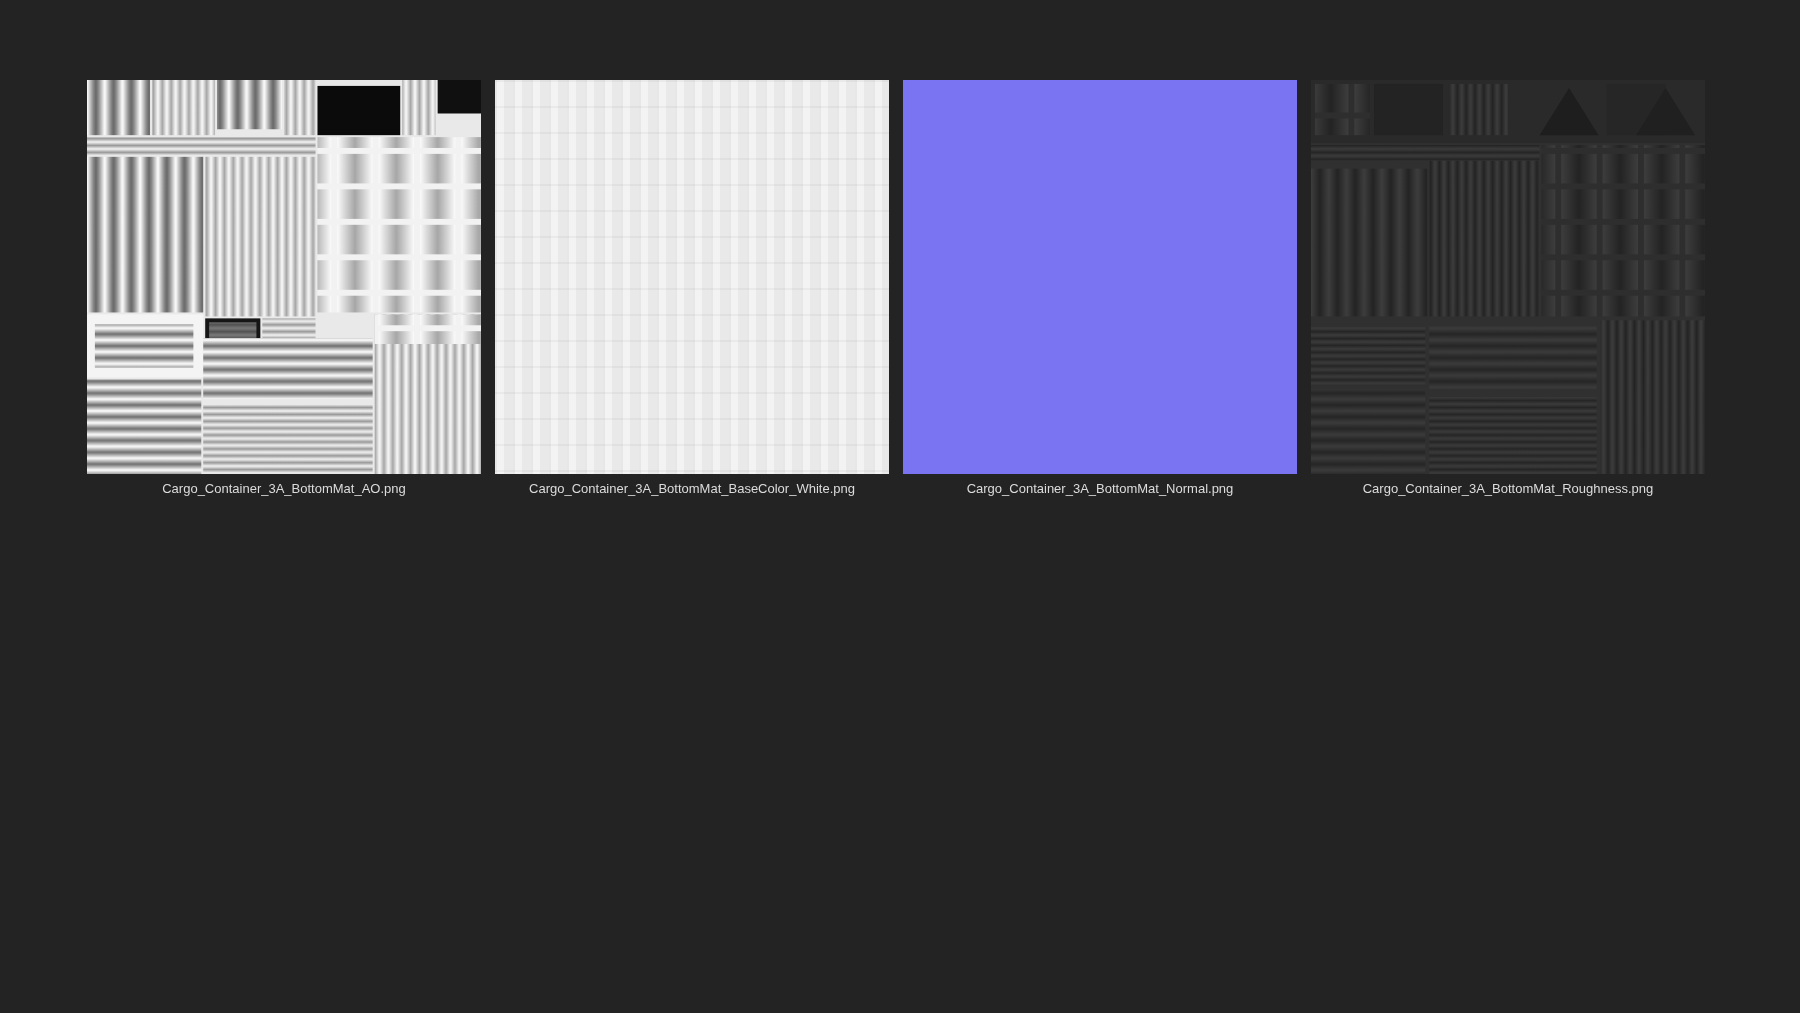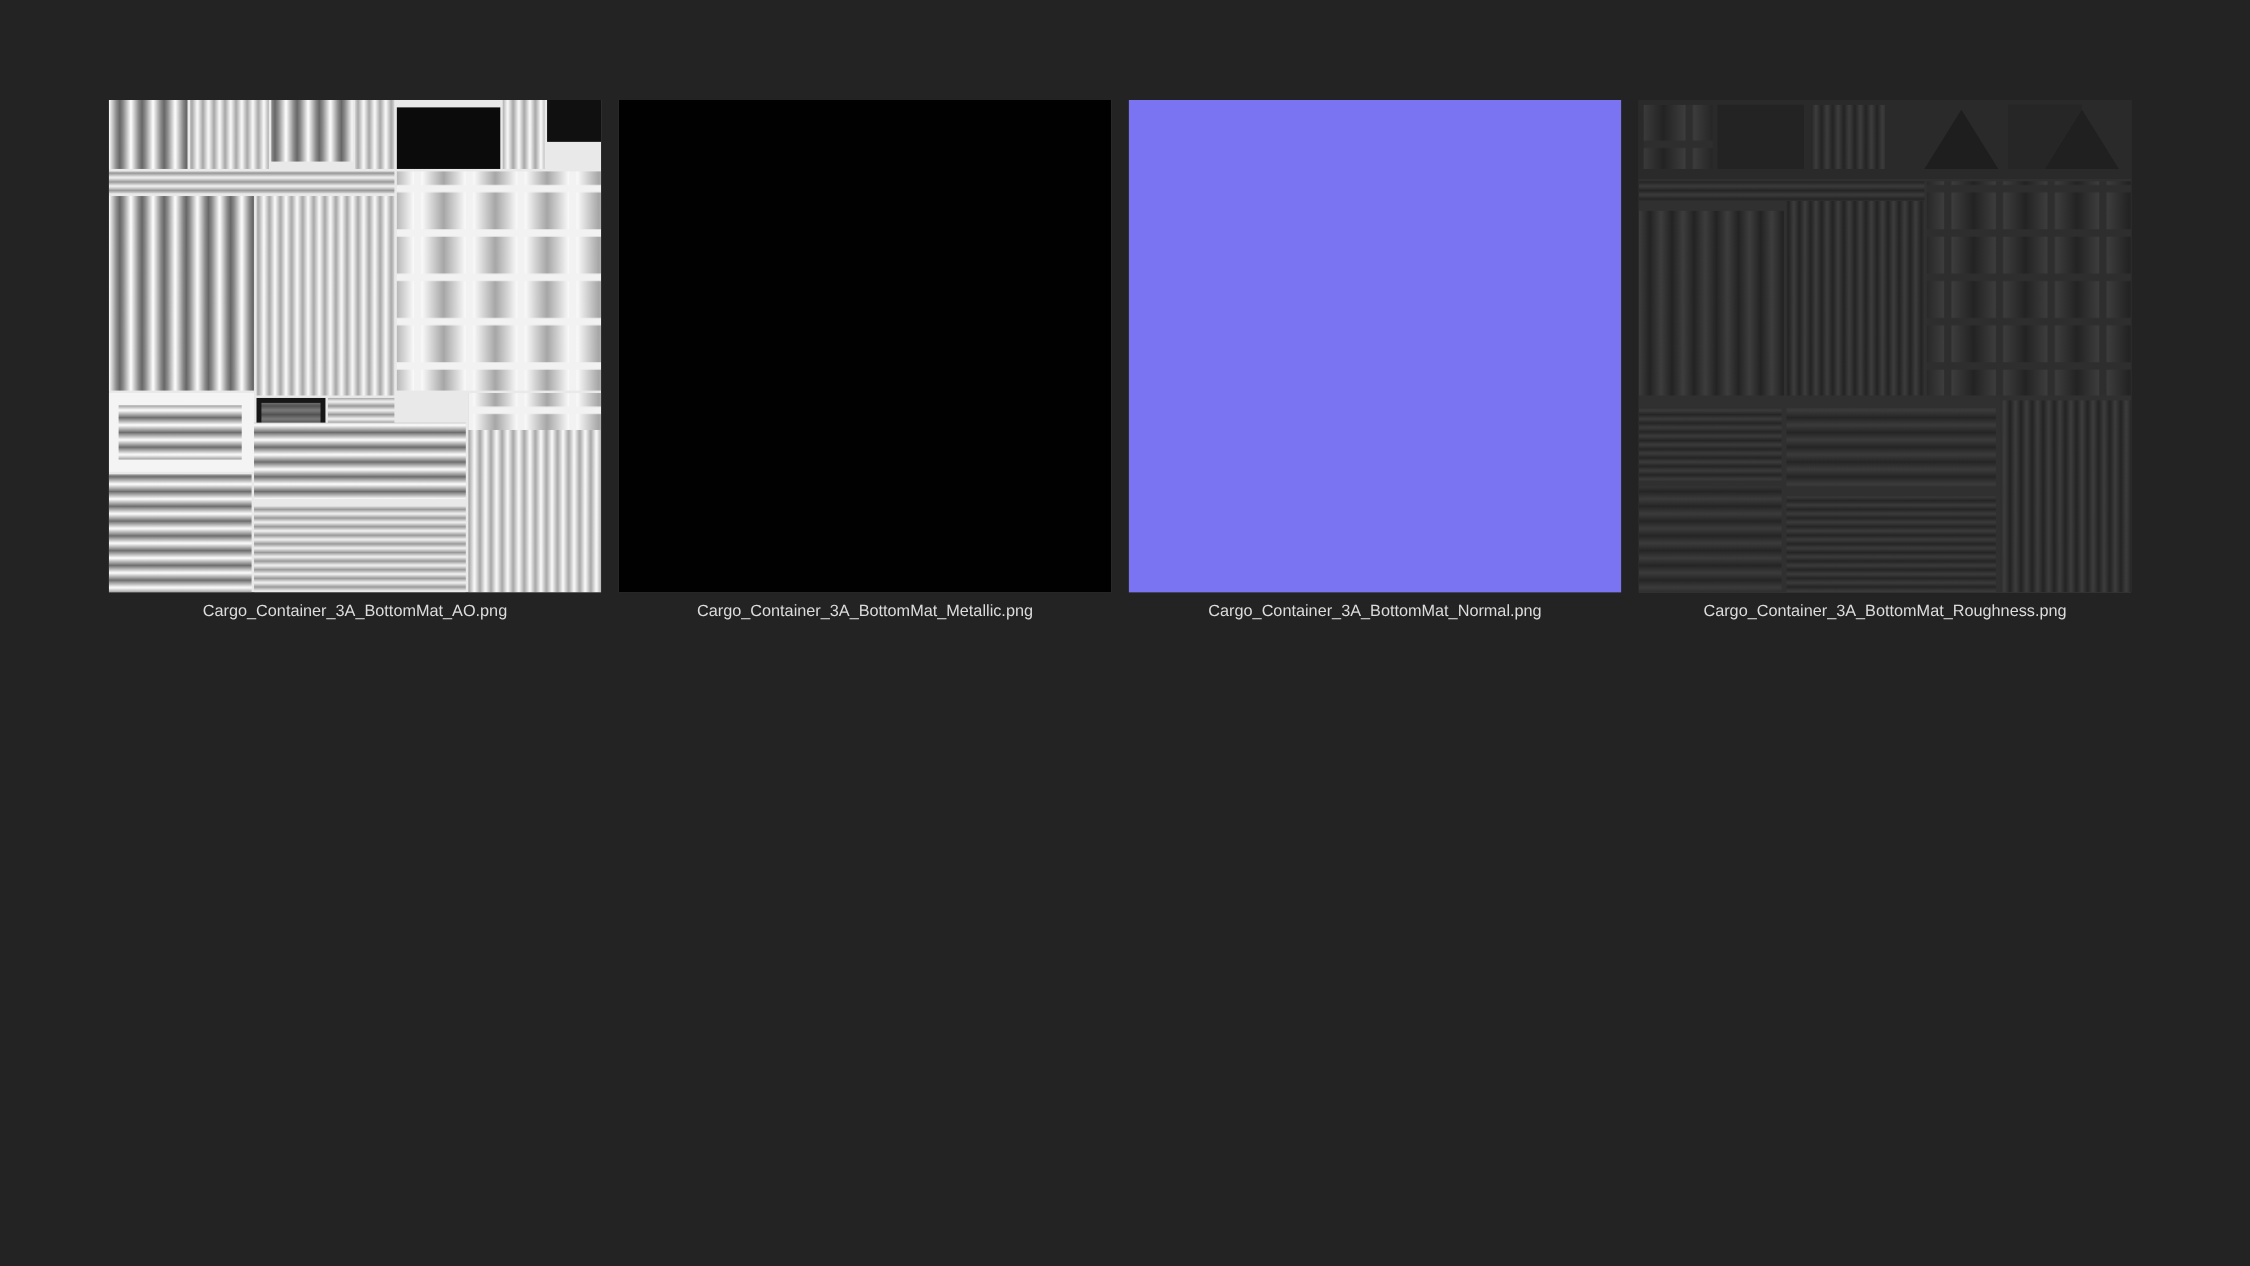--- a/index.html
+++ b/index.html
@@ -171,27 +171,28 @@
           <rect x="292" y="238" width="108" height="162" fill="url(#pvFine)"></rect>
           <rect x="292" y="238" width="108" height="30" fill="url(#pBlocks)"></rect>
         </svg>
       </div>
       <div class="caption">Cargo_Container_3A_BottomMat_AO.png</div>
     </div>
 
 
 
 
-
-    <div class="card">
-      <div class="thumb">
-        <div class="fill" style="background: rgb(1, 1, 1);"></div>
-      </div>
-      <div class="caption">Cargo_Container_3A_BottomMat_Metallic.png</div>
-    </div>
+    <div class="card">
+      <div class="thumb">
+        <div class="fill" style="background: rgb(233, 233, 233);"></div>
+        <div class="panel-overlay light"></div>
+      </div>
+      <div class="caption">Cargo_Container_3A_BottomMat_BaseColor_White.png</div>
+    </div>
+
 
     <div class="card">
       <div class="thumb">
         <div class="fill" style="background: rgb(123, 116, 242);"></div>
       </div>
       <div class="caption">Cargo_Container_3A_BottomMat_Normal.png</div>
     </div>
 
     <div class="card">
       <div class="thumb">

